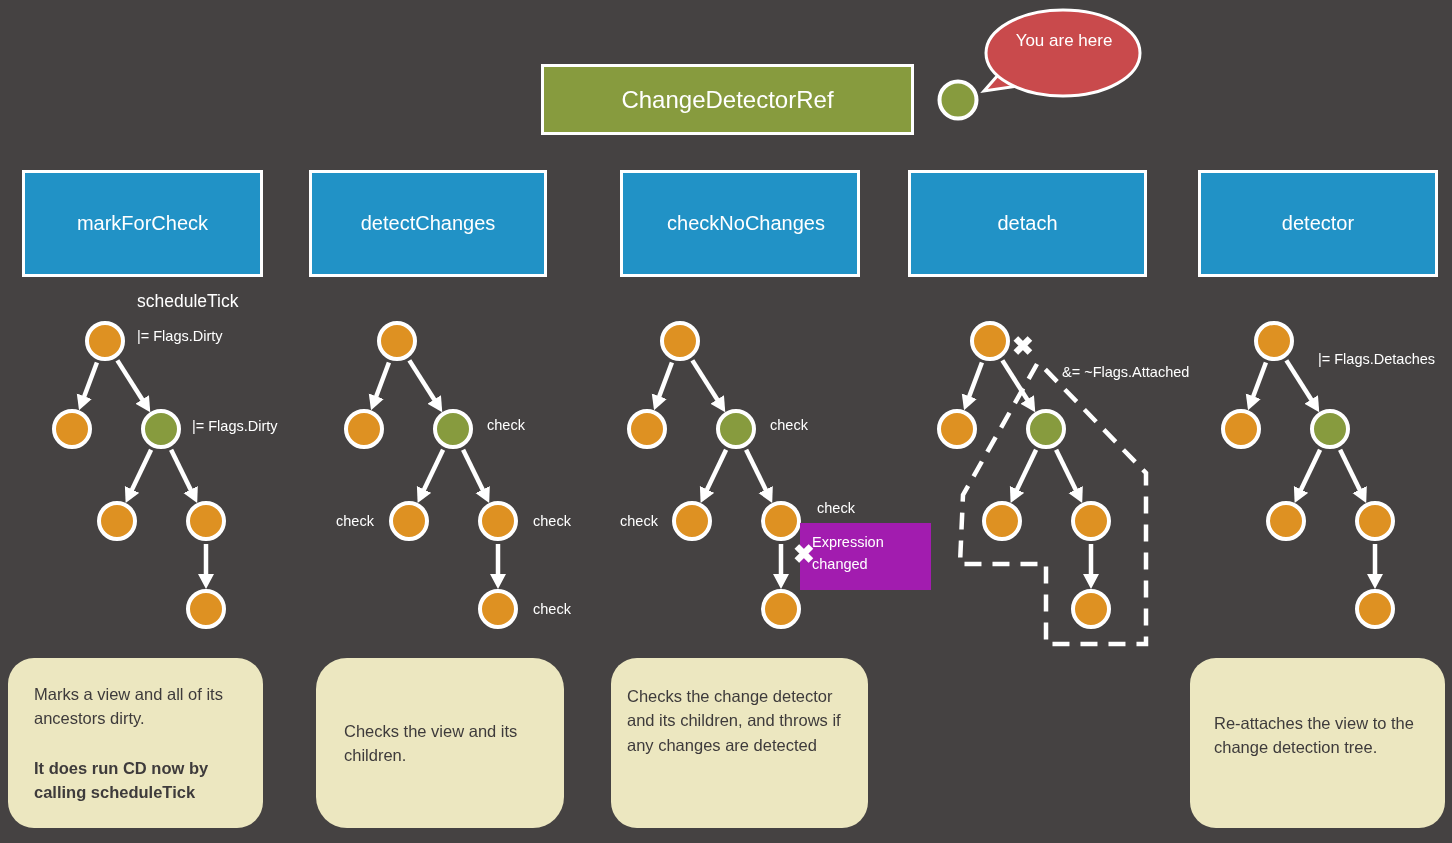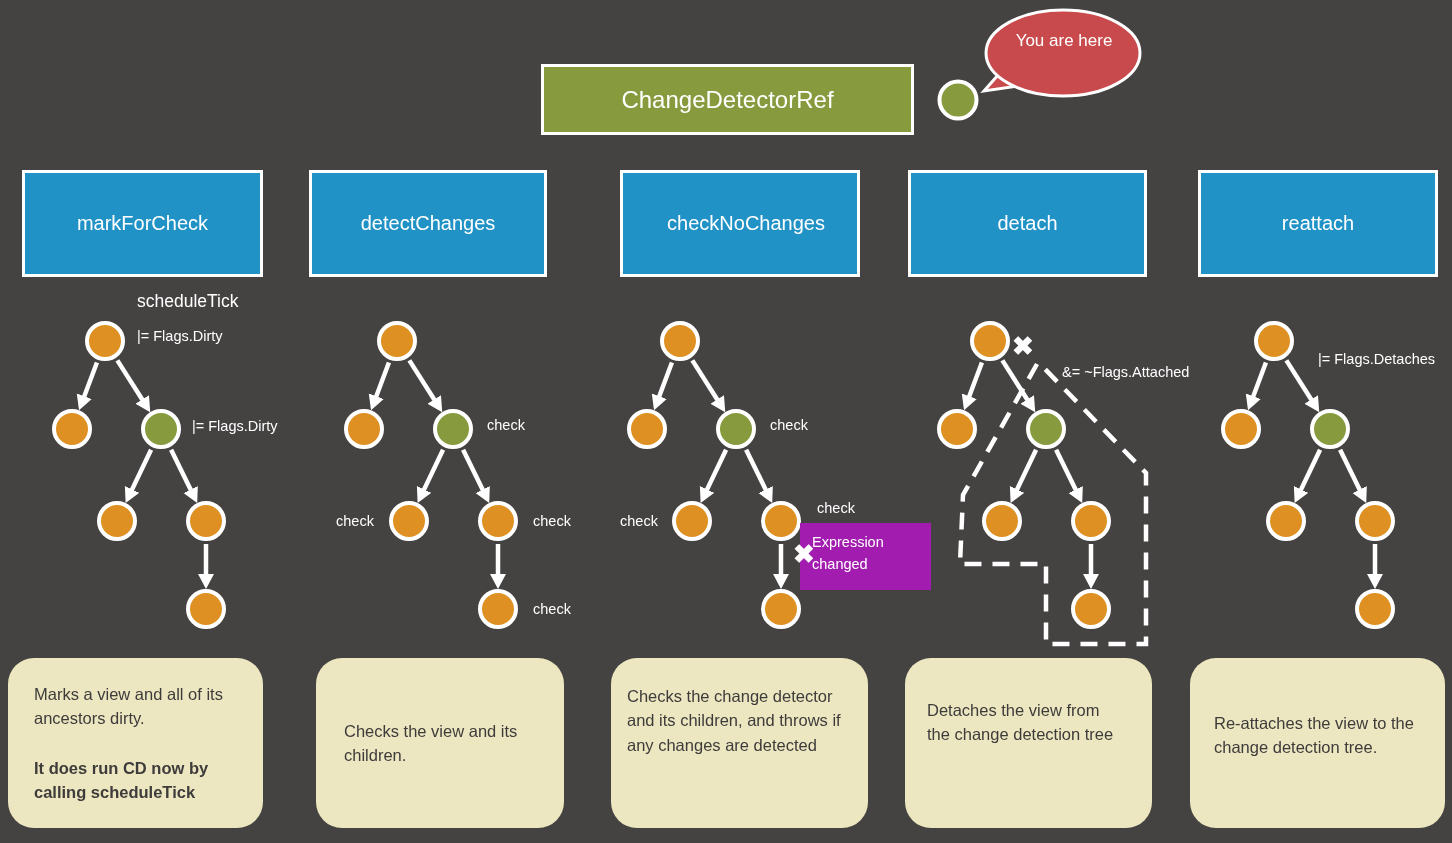--- a/index.html
+++ b/index.html
@@ -39,21 +39,21 @@
   }
   
   .desc-box{
     top:658px;height:170px;background:#ece7c0;border-radius:26px;
     box-sizing:border-box;color:#3e3b3b;font-size:16.5px;line-height:1.48;
     z-index:2;
   }
   .desc-box p{margin:0;}
   .d1{padding:24px 24px 0 26px;}
   .d1 .bold{font-weight:bold;margin-top:25px;}
-  .d2{display:flex;align-items:center;padding:0 28px;}
+  .d2{display:flex;align-items:center;padding:0 28px;border-radius:31px;}
   .d3{padding:26px 20px 0 26px;}
   .d4{padding:40px 30px 0 22px;}
   .d5{display:flex;align-items:center;padding:0 22px 16px 24px;}
 </style>
 </head>
 <body>
 
 <div class="stage">
 
   <svg id="diagram-svg" width="1452" height="843" viewBox="0 0 1452 843">
@@ -140,21 +140,21 @@
   <div class="abs method-box" style="left:309px;width:238px;">
       <span>detectChanges</span>
     </div>
   <div class="abs method-box" style="left:620px;width:240px;padding-left:12px;">
       <span>checkNoChanges</span>
     </div>
   <div class="abs method-box" style="left:908px;width:239px;">
       <span>detach</span>
     </div>
   <div class="abs method-box" style="left:1198px;width:240px;">
-      <span>reattach</span>
+      <span>detector</span>
     </div>
 
   <div class="abs lbl lbl-lg" style="left:137px;top:291px;">scheduleTick</div>
   <div class="abs lbl" style="left:137px;top:328px;">|= Flags.Dirty</div>
   <div class="abs lbl" style="left:192px;top:418px;">|= Flags.Dirty</div>
 
   <div class="abs lbl" style="left:487px;top:417px;">check</div>
   <div class="abs lbl" style="left:336px;top:513px;">check</div>
   <div class="abs lbl" style="left:533px;top:513px;">check</div>
   <div class="abs lbl" style="left:533px;top:601px;">check</div>
@@ -175,20 +175,17 @@
   <div class="abs desc-box d1" style="left:8px;width:255px;">
     <p>Marks a view and all of its ancestors dirty.</p>
     <p class="bold">It does run CD now by calling scheduleTick</p>
   </div>
   <div class="abs desc-box d2" style="left:316px;width:248px;">
     <p>Checks the view and its children.</p>
   </div>
   <div class="abs desc-box d3" style="left:611px;width:257px;padding-left:16px;">
     <p>Checks the change detector and its children, and throws if any changes are detected</p>
   </div>
-  <div class="abs desc-box d4" style="left:905px;width:247px;">
-    <p>Detaches the view from the change detection tree</p>
-  </div>
   <div class="abs desc-box d5" style="left:1190px;width:255px;">
     <p>Re-attaches the view to the change detection tree.</p>
   </div>
 
 </div>
 
 </body></html>

